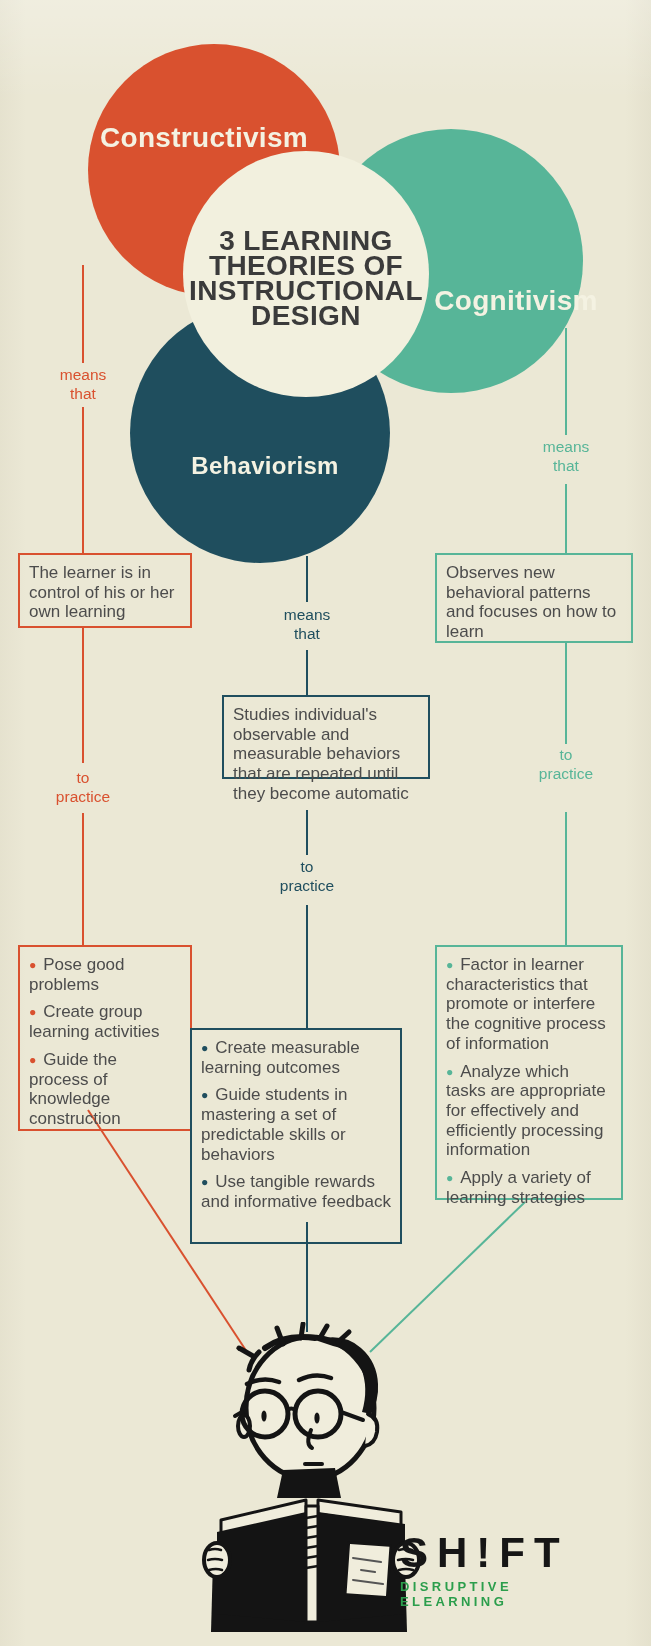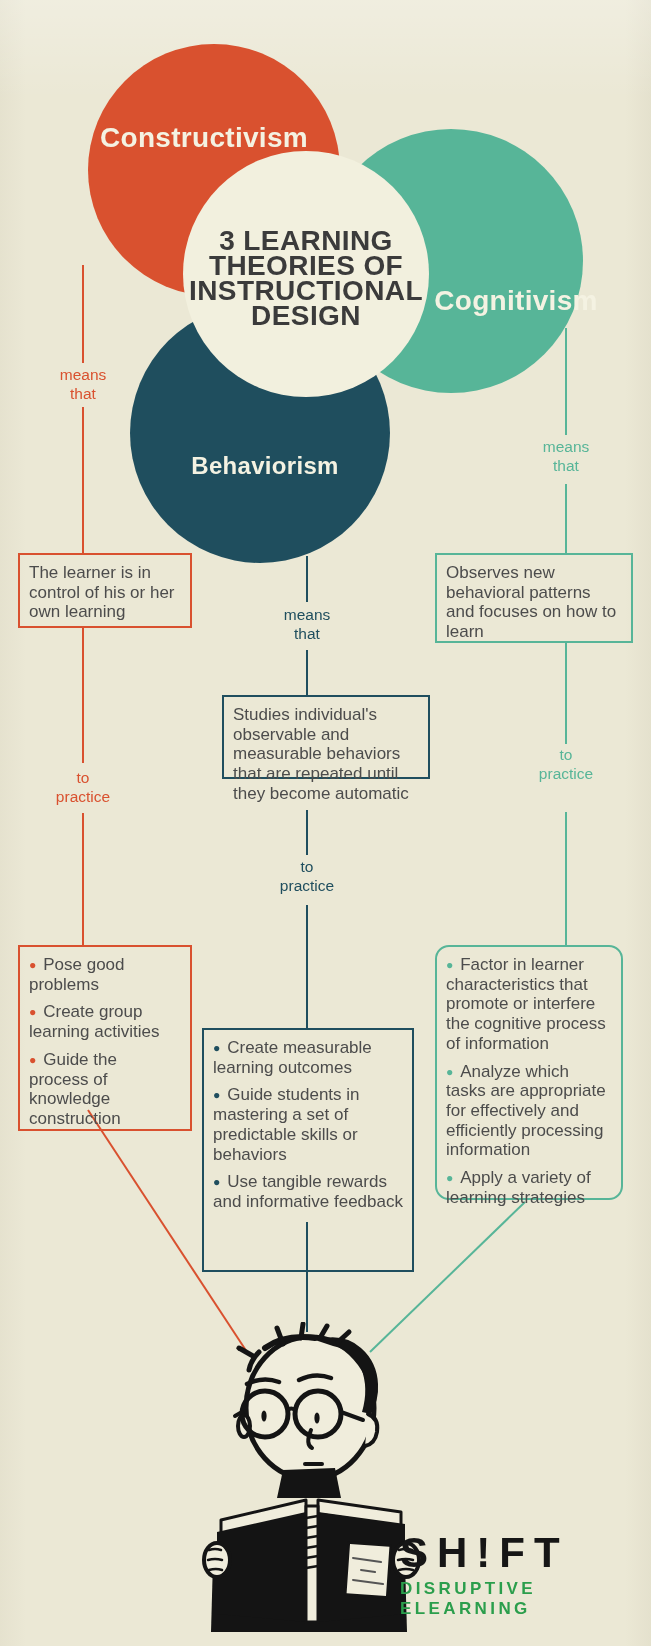--- a/index.html
+++ b/index.html
@@ -44,21 +44,21 @@
   .box-red .li::before{color:#d9512f;}
   .box-dark .li::before{color:#1f4e5e;}
   .box-teal .li::before{color:#57b598;}
   .logo{
     position:absolute;left:400px;top:1532px;width:216px;
   }
   .logo .brand{
     color:#161616;font-weight:bold;font-size:42px;letter-spacing:9px;margin-right:-9px;line-height:1;
   }
   .logo .tagline{
-    color:#2b9e4c;font-weight:bold;font-size:17px;letter-spacing:3.4px;margin-right:-3.4px;margin-top:5px;
+    color:#2b9e4c;font-weight:bold;font-size:13px;letter-spacing:3.4px;margin-right:-3.4px;margin-top:5px;
   }
 </style>
 </head>
 <body>
 
 <div class="stage">
 
   <svg class="layer" width="651" height="1646" viewBox="0 0 651 1646">
     <circle cx="214" cy="170" r="126" fill="#d9512f"></circle>
     <circle cx="451" cy="261" r="132" fill="#57b598"></circle>
@@ -110,26 +110,26 @@
 
   <div class="note b-red" style="left:18px;top:553px;width:174px;height:75px;">The learner is in control of his or her own learning</div>
   <div class="note b-dark" style="left:202px;top:695px;width:208px;height:84px;margin-left:20px;">Studies individual's observable and measurable behaviors that are repeated until they become automatic</div>
   <div class="note b-teal" style="left:435px;top:553px;width:198px;height:90px;">Observes new behavioral patterns and focuses on how to learn</div>
 
   <div class="note b-red box-red" style="left:18px;top:945px;width:174px;height:186px;">
     <div class="li">Pose good problems</div>
     <div class="li">Create group learning activities</div>
     <div class="li">Guide the process of knowledge construction</div>
   </div>
-  <div class="note b-dark box-dark" style="left:202px;top:1028px;width:212px;height:244px;">
+  <div class="note b-dark box-dark" style="left:190px;top:1028px;width:212px;height:216px;">
     <div class="li">Create measurable learning outcomes</div>
     <div class="li">Guide students in mastering a set of predictable skills or behaviors</div>
     <div class="li">Use tangible rewards and informative feedback</div>
   </div>
-  <div class="note b-teal box-teal" style="left:435px;top:945px;width:188px;height:255px;border-radius:14px;">
+  <div class="note b-teal box-teal" style="left:435px;top:945px;width:188px;height:255px;">
     <div class="li">Factor in learner characteristics that promote or interfere the cognitive process of information</div>
     <div class="li">Analyze which tasks are appropriate for effectively and efficiently processing information</div>
     <div class="li">Apply a variety of learning strategies</div>
   </div>
 
   <svg class="abs" style="left:165px;top:1322px;" width="280" height="310" viewBox="0 0 280 310">
     <g stroke="#141414" stroke-linecap="round" stroke-linejoin="round" fill="none">
       <ellipse cx="145" cy="86" rx="64" ry="71" fill="#f0eddc" stroke-width="5"></ellipse>
       <path d="M150 18 Q178 10 196 26 Q212 40 213 62 Q214 78 206 92 L197 90 Q204 66 196 46 Q188 28 168 24 Z" fill="#141414" stroke="none"></path>
       <path d="M100 26 Q120 12 150 16" stroke-width="6"></path>

